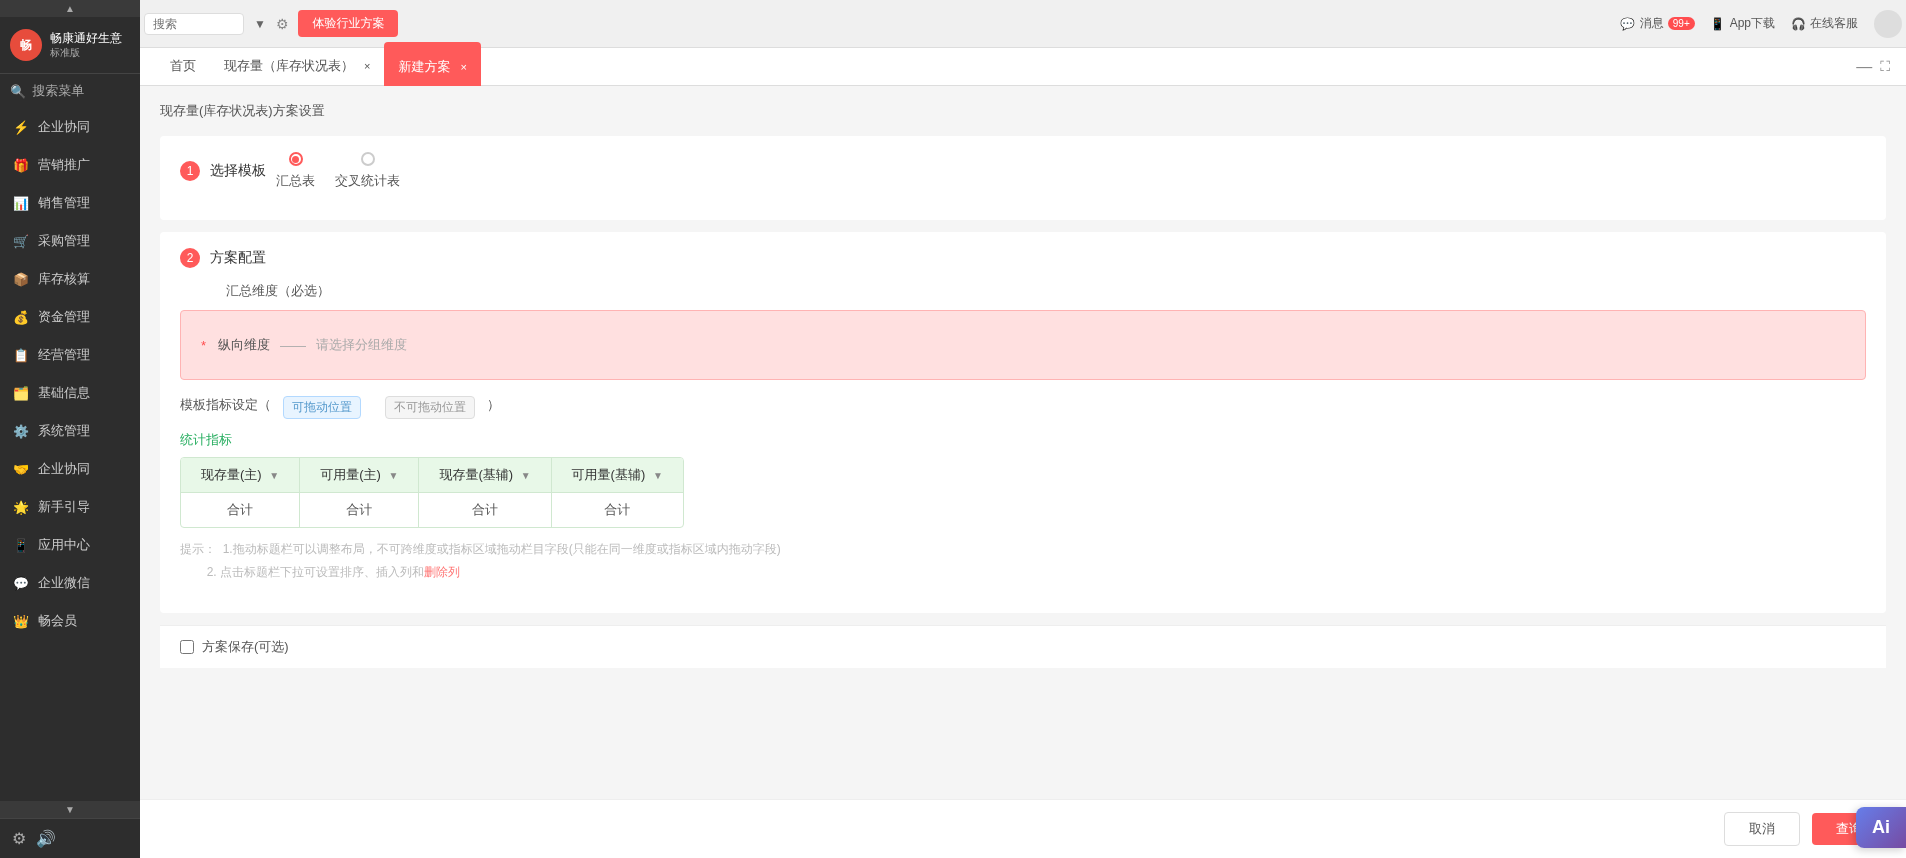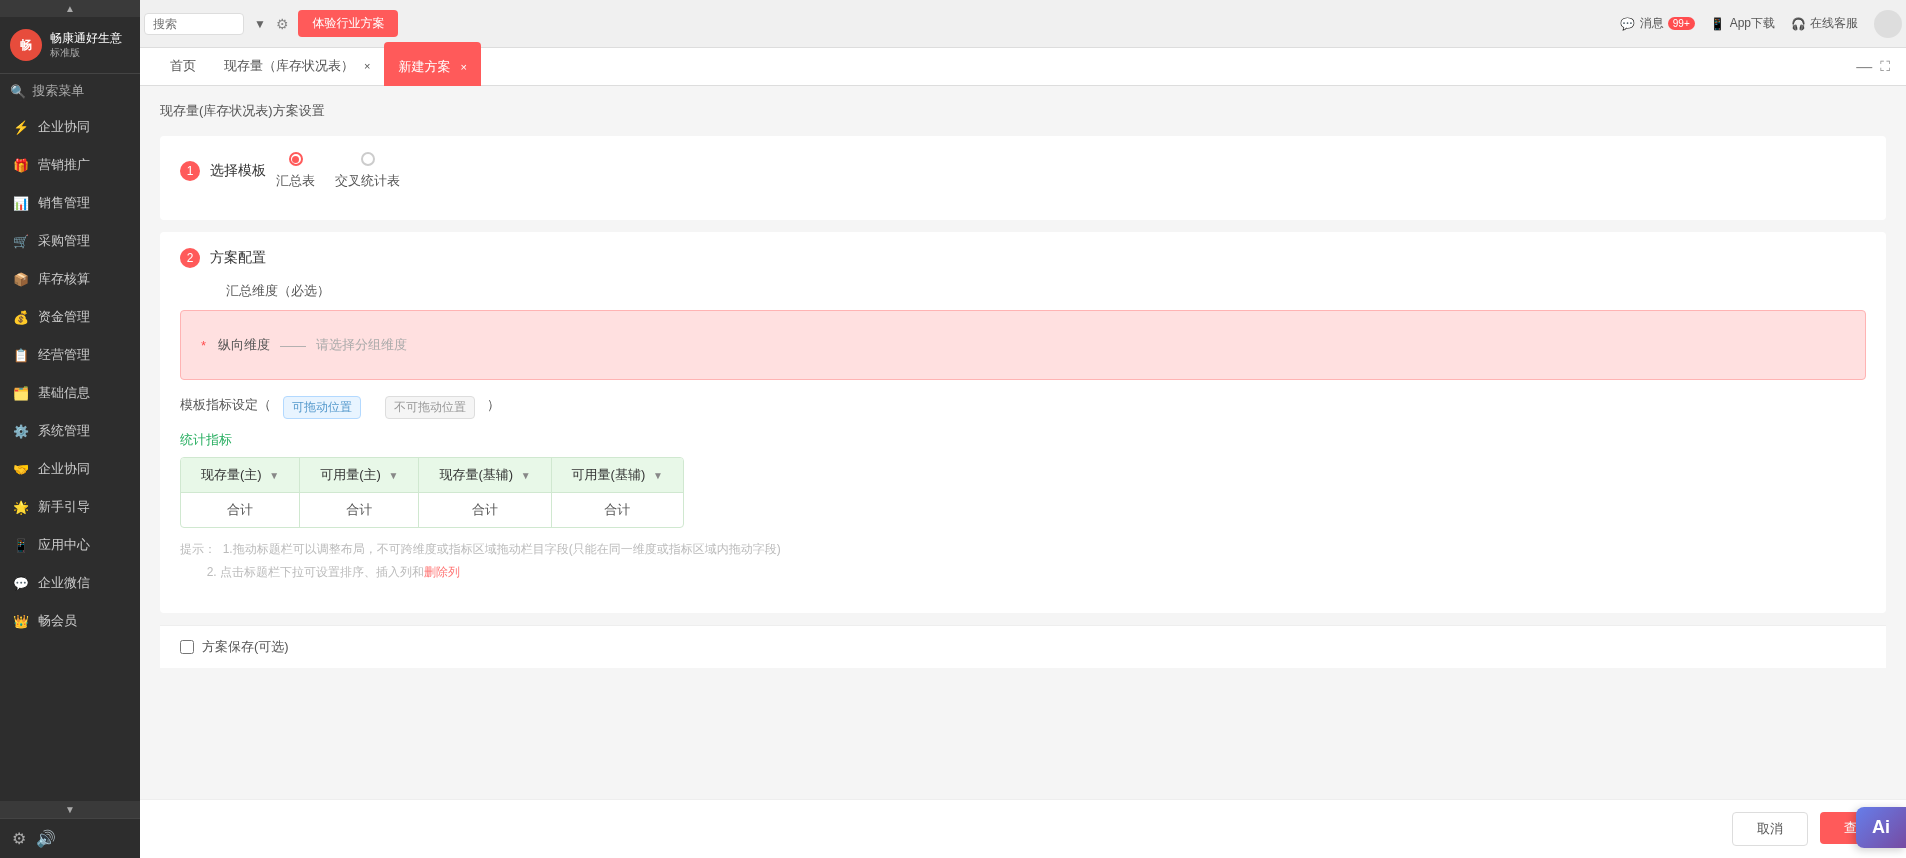--- a/index.html
+++ b/index.html
@@ -234,22 +234,22 @@
       padding: 12px 20px;
       background: #fff;
       border-top: 1px solid #eee;
     }
     .save-checkbox {
       width: 14px; height: 14px; border: 1px solid #ccc; border-radius: 2px; cursor: pointer;
     }
     .save-label { font-size: 13px; color: #555; }
 
     .action-footer {
-      display: flex; justify-content: flex-end; align-items: flex-start; gap: 12px;
-      padding: 12px 12px;
+      display: flex; justify-content: flex-end; align-items: center; gap: 12px;
+      padding: 12px 20px;
       background: #fff;
       border-top: 1px solid #eee;
       flex-shrink: 0;
     }
     .btn-cancel {
       background: #fff; border: 1px solid #ddd; color: #555; border-radius: 4px;
       padding: 7px 24px; font-size: 13px; cursor: pointer;
     }
     .btn-query {
       background: #ff5a5a; border: none; color: #fff; border-radius: 4px;

